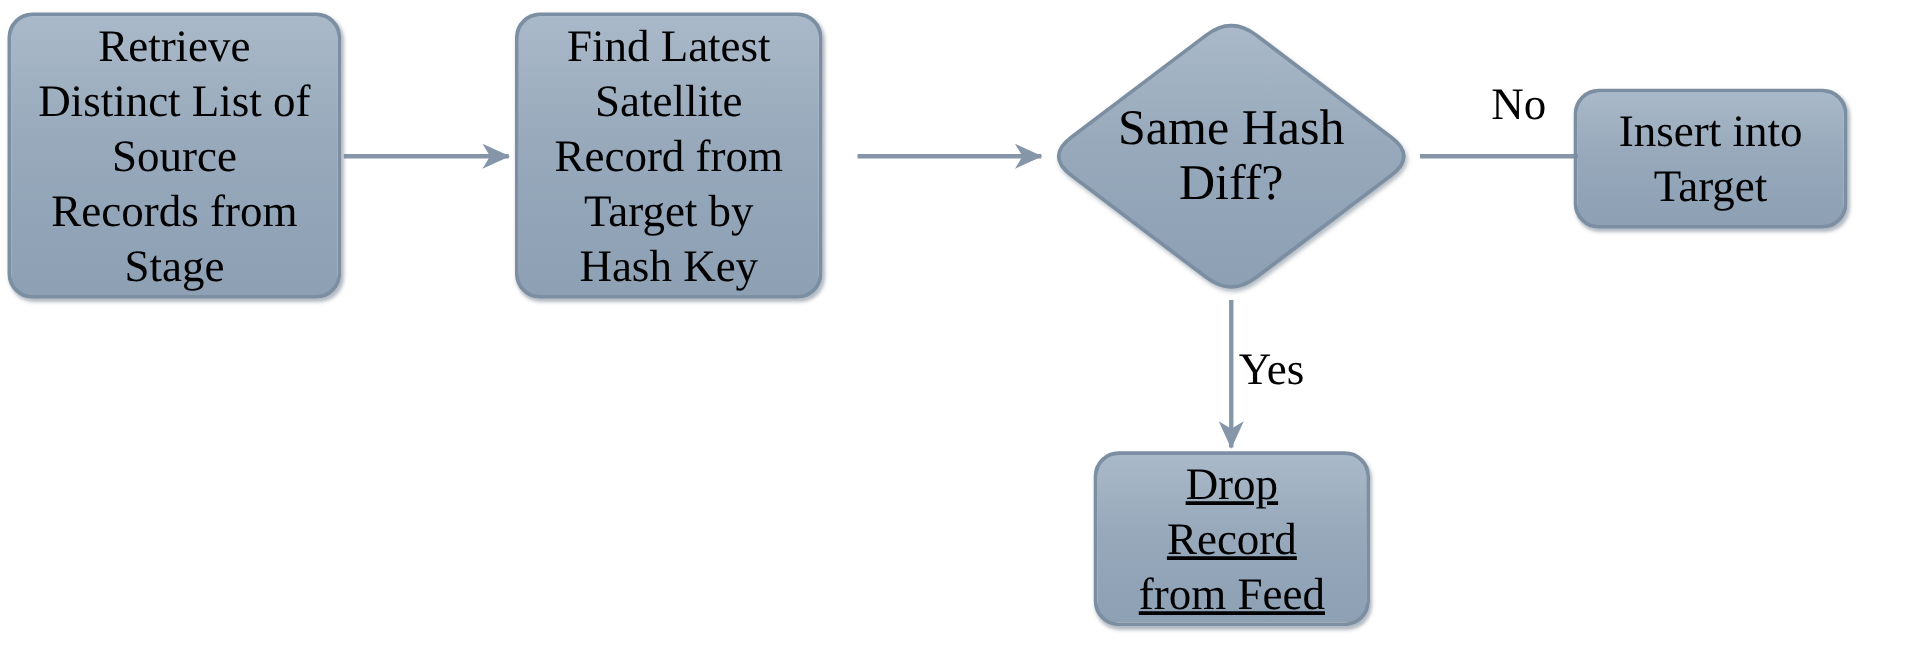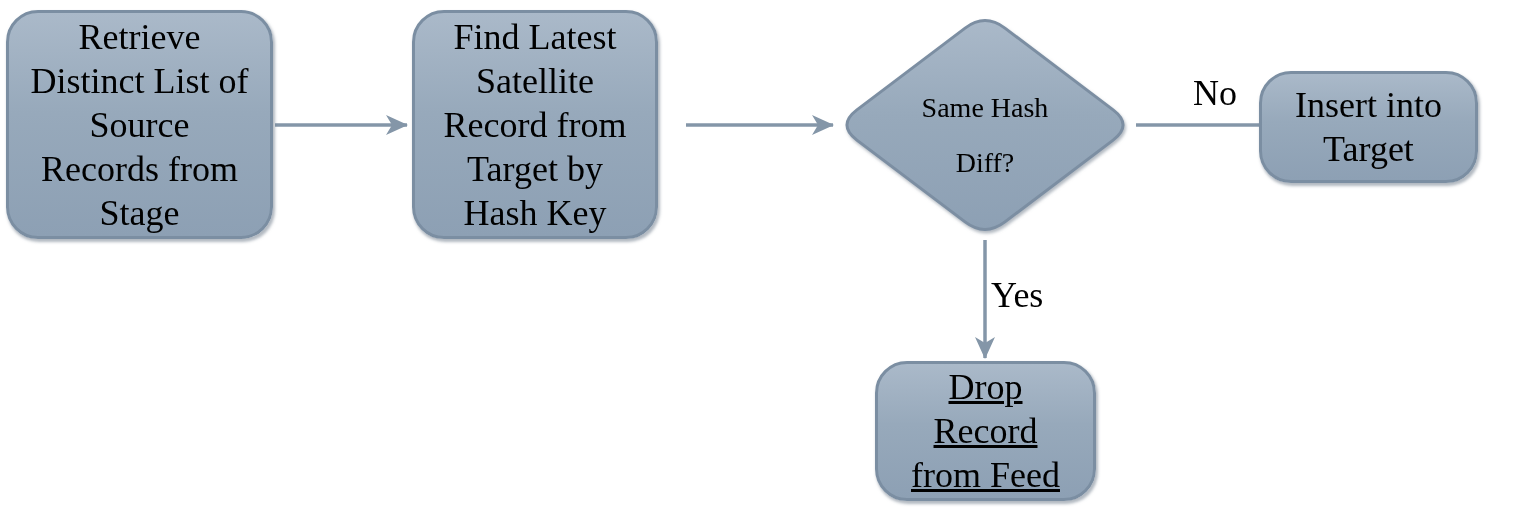--- a/index.html
+++ b/index.html
@@ -19,54 +19,54 @@
     position: absolute;
     left: 0;
     top: 0;
     width: 1536px;
     height: 516px;
   }
   .node {
     position: absolute;
     box-sizing: border-box;
     border: 3px solid #7b8ea2;
-    border-radius: 32px;
+    border-radius: 20px;
     background: linear-gradient(180deg, #aab9c9 0%, #97a9bb 45%, #8da0b4 100%);
     box-shadow: 1.5px 2.5px 3px rgba(115, 128, 142, 0.55);
     display: flex;
     align-items: center;
     justify-content: center;
     text-align: center;
     color: #000000;
     font-size: 36px;
     line-height: 44px;
   }
   .node-label {
     white-space: pre-line;
   }
   .diamond-label {
     position: absolute;
     left: 860px;
     top: 80px;
     width: 250px;
     text-align: center;
     color: #000000;
-    font-size: 28px;
-    line-height: 55px;
+    font-size: 40px;
+    line-height: 44px;
     white-space: pre-line;
   }
   .edge-label {
     position: absolute;
     color: #000000;
     font-size: 36px;
     line-height: 38px;
   }
   .edge-label-no {
     left: 1160px;
-    top: 74px;
+    top: 64px;
     width: 110px;
     text-align: center;
   }
   .edge-label-yes {
     left: 991px;
     top: 276px;
     text-align: center;
   }
 </style>
 </head>

